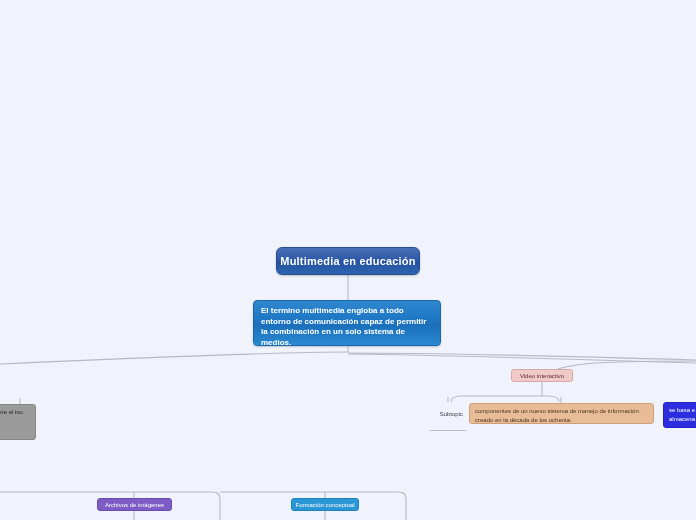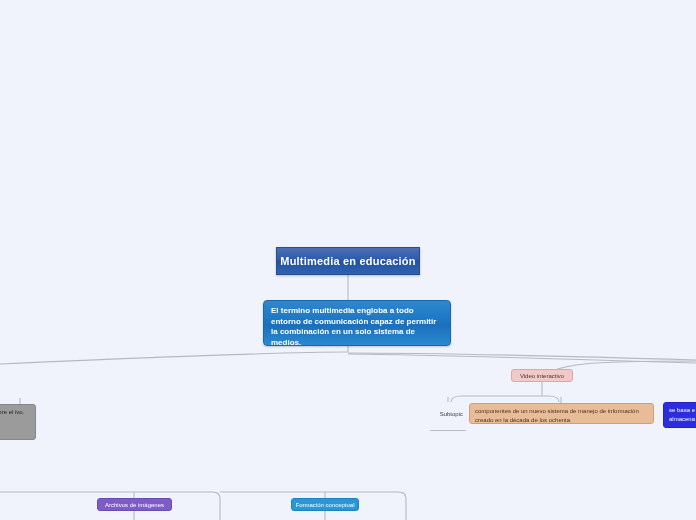--- a/index.html
+++ b/index.html
@@ -36,35 +36,35 @@
   }
 
   
   .node-root {
     left: 276px;
     top: 247px;
     width: 144px;
     height: 28px;
     background: linear-gradient(to bottom, #4a6fb5 0%, #2f5aa8 45%, #24519f 50%, #2d63b0 100%);
     border: 1px solid #274f8f;
-    border-radius: 0;
+    border-radius: 6px;
     color: #ffffff;
     font-size: 11px;
     font-weight: bold;
     letter-spacing: 0.2px;
     display: flex;
     align-items: center;
     justify-content: center;
     text-align: center;
     box-shadow: 0 1px 2px rgba(0,0,0,0.22);
   }
 
   
   .node-desc {
-    left: 263px;
+    left: 253px;
     top: 300px;
     width: 188px;
     height: 46px;
     background: linear-gradient(to bottom, #2f87cf 0%, #1f78c4 40%, #1b6fbb 55%, #2a8ad1 100%);
     border: 1px solid #1a66ad;
     border-radius: 4px;
     color: #ffffff;
     font-size: 8px;
     font-weight: bold;
     line-height: 1.32;

